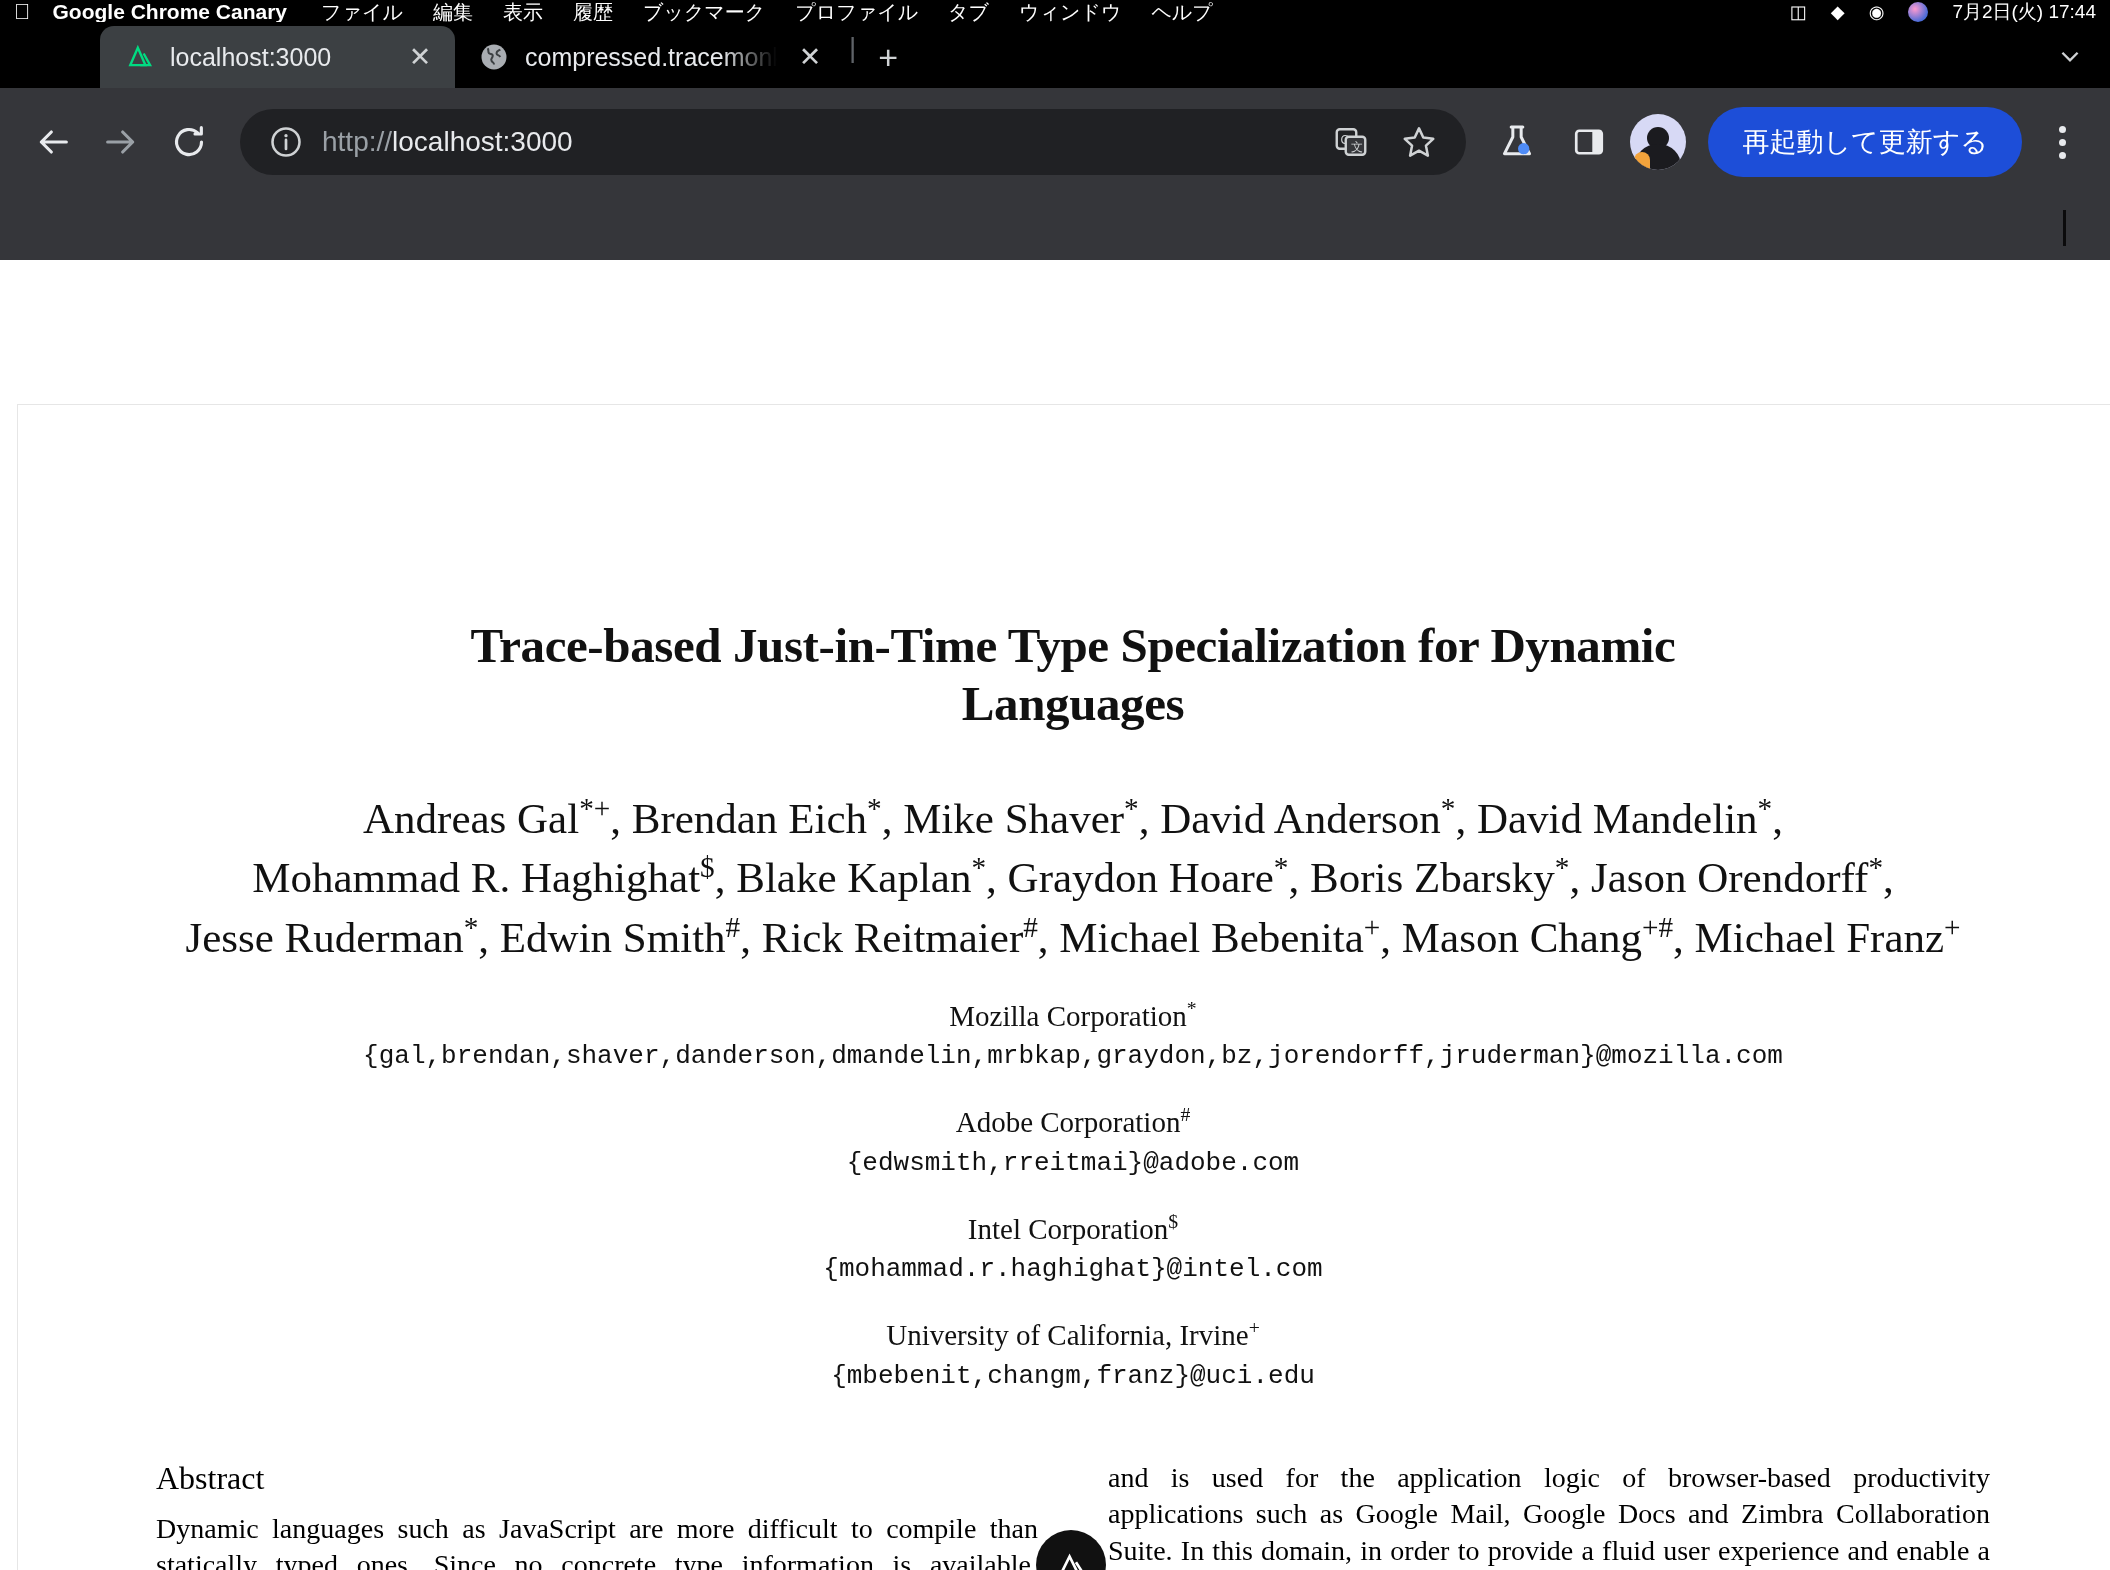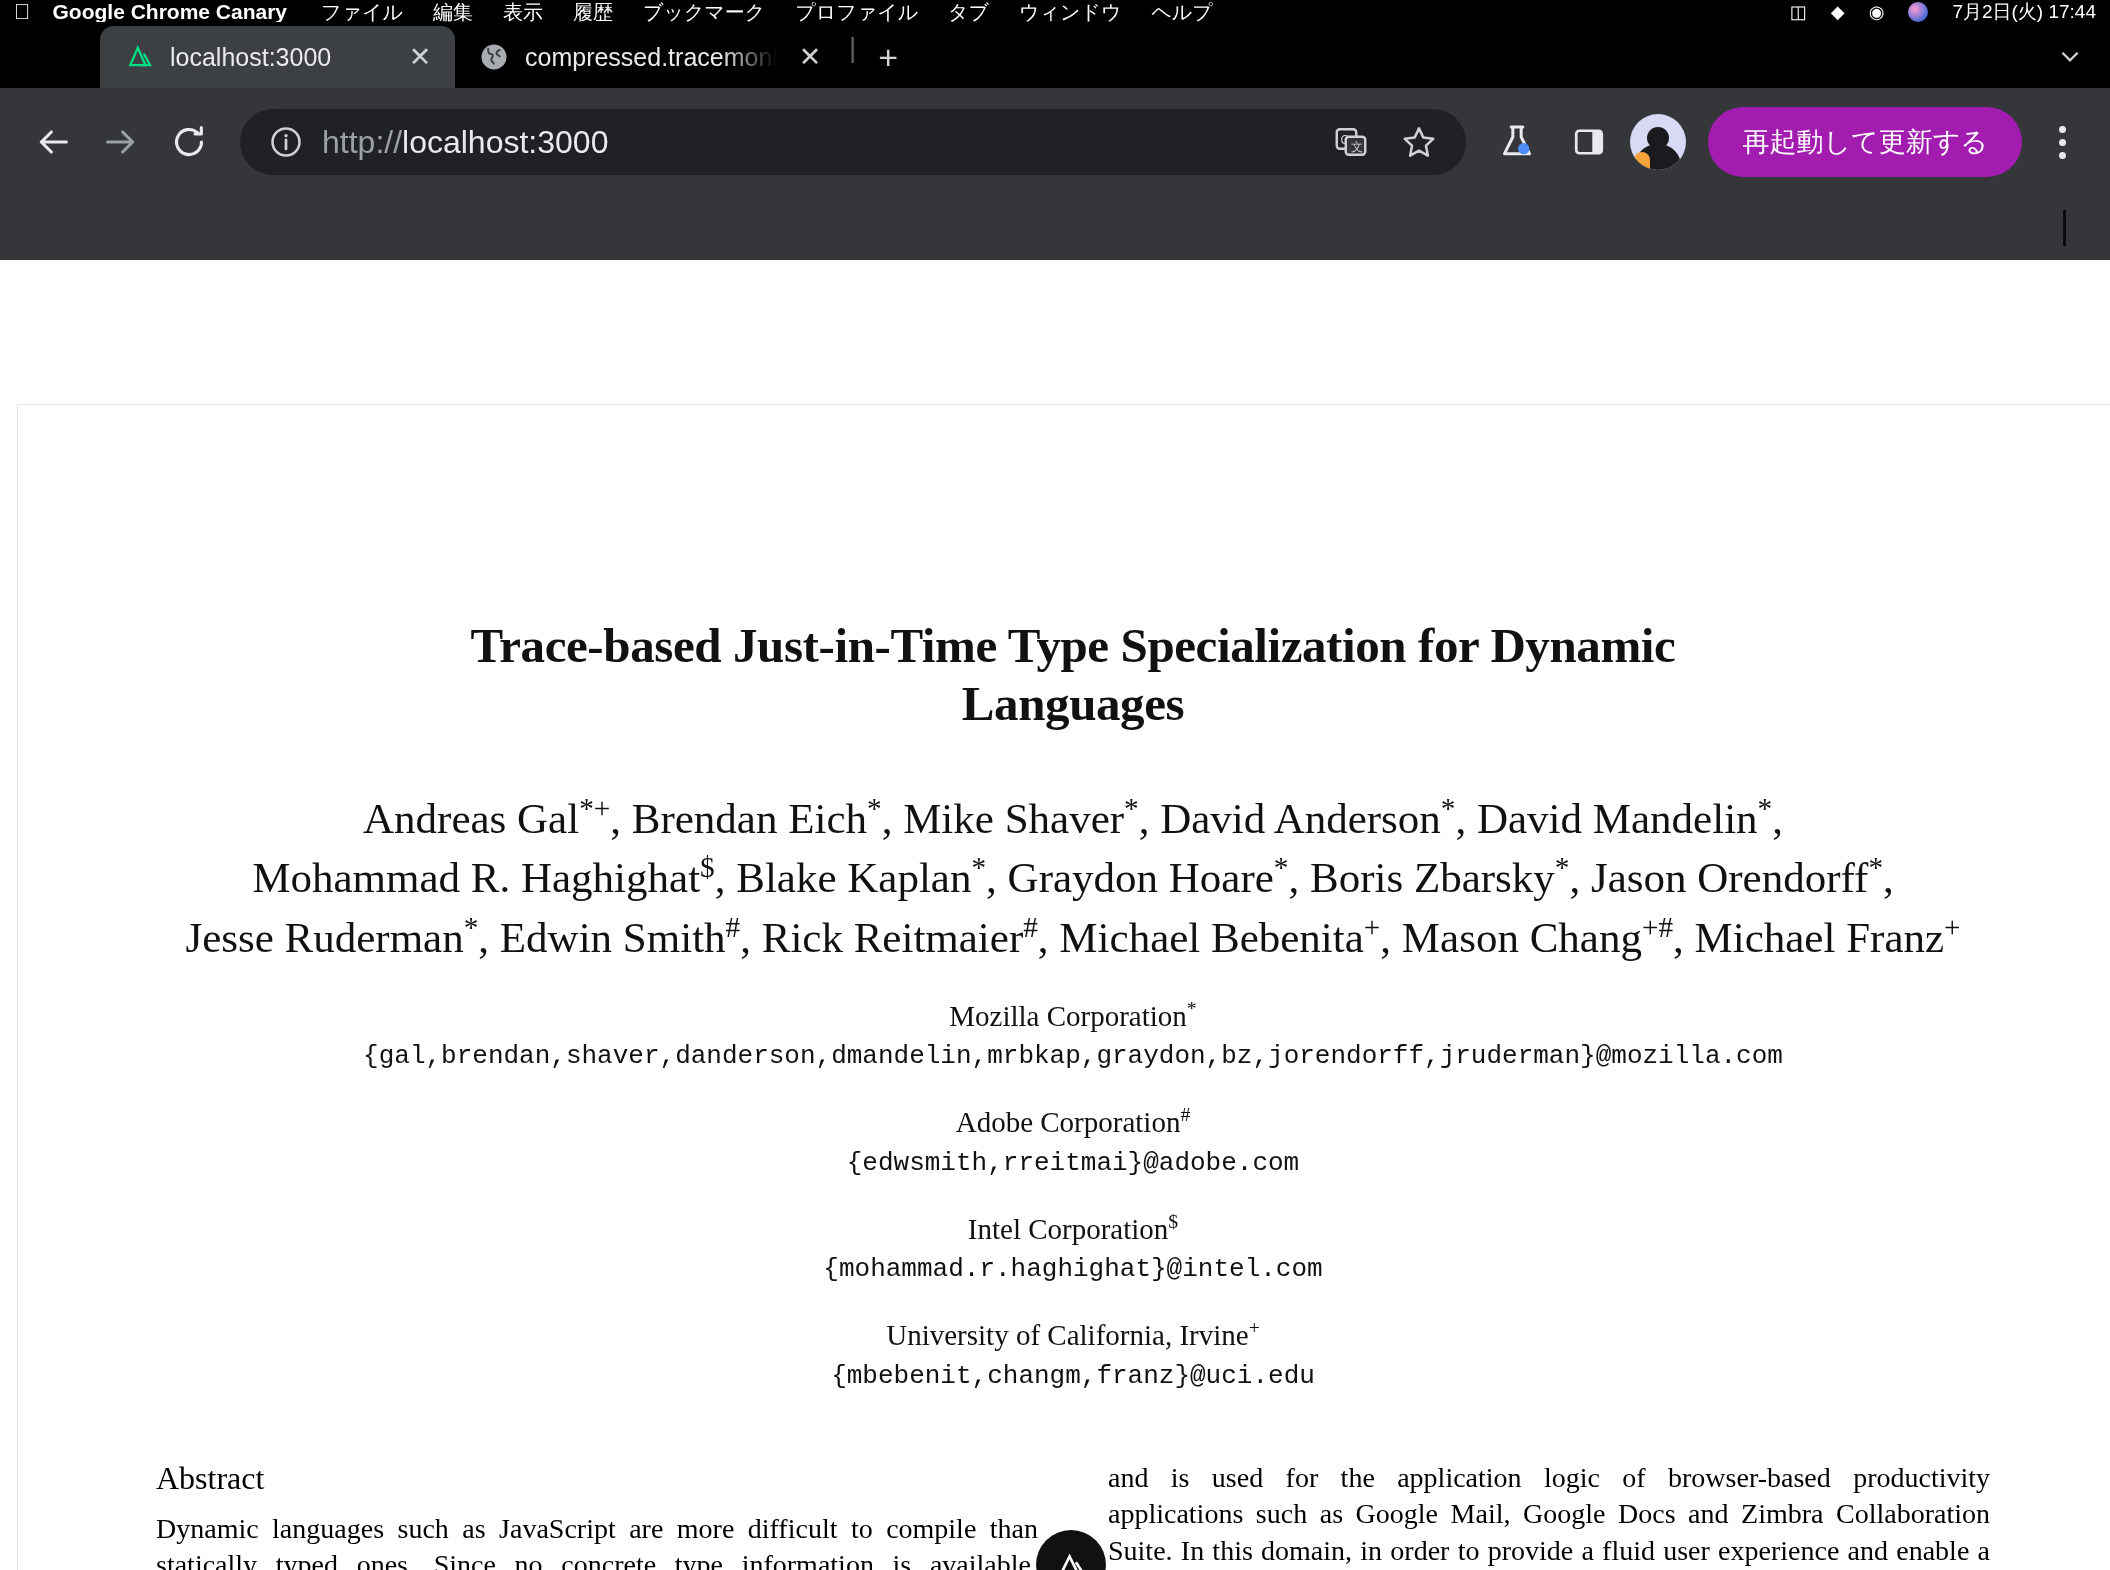--- a/index.html
+++ b/index.html
@@ -62,36 +62,36 @@
   .tb-btn{ width:62px; height:62px; border-radius:50%; display:flex;
     align-items:center; justify-content:center; color:#e8eaed; flex:0 0 auto; }
   .tb-btn.dim{ color:#9aa0a6; }
   .omnibox{
     flex:1 1 auto; height:66px; background:#202124; border-radius:33px;
     display:flex; align-items:center; padding:0 20px 0 24px; margin:0 14px;
     min-width:0; gap:14px;
   }
   .omni-info{ width:44px; height:44px; border-radius:50%; flex:0 0 auto;
     display:flex; align-items:center; justify-content:center; color:#cfd2d4;}
-  .omni-url{ flex:1 1 auto; font-size:32px; color:#e8eaed; white-space:nowrap;
+  .omni-url{ flex:1 1 auto; font-size:28px; color:#e8eaed; white-space:nowrap;
     overflow:hidden; }
   .omni-url .scheme{ color:#9aa0a6; }
   .omni-icon{ width:54px; height:54px; display:flex; align-items:center;
     justify-content:center; color:#cfd2d4; flex:0 0 auto; }
   .tb-right{ display:flex; align-items:center; gap:10px; flex:0 0 auto; }
   .avatar{ width:56px; height:56px; border-radius:50%;
     background:#d7d9f5; overflow:hidden; position:relative; flex:0 0 auto; }
   .avatar .head{ position:absolute; left:50%; top:13px; transform:translateX(-50%);
     width:22px; height:22px; border-radius:50%; background:#1b1b1f; }
   .avatar .body{ position:absolute; left:50%; bottom:-4px; transform:translateX(-50%);
     width:46px; height:30px; border-radius:22px 22px 0 0; background:#1b1b1f; }
   .avatar .scarf{ position:absolute; left:4px; bottom:0; width:16px; height:18px;
     border-radius:8px 8px 0 0; background:#f2a33c; }
   .update-btn{
-    height:70px; background:#a21caf; color:#fff; border-radius:35px;
+    height:70px; background:#1d4ed8; color:#fff; border-radius:35px;
     display:flex; align-items:center; padding:0 34px; font-size:27px;
     white-space:nowrap; margin-left:12px;
   }
   .kebab{ width:52px; height:62px; display:flex; flex-direction:column;
     align-items:center; justify-content:center; gap:6px; margin-left:4px; }
   .kebab i{ width:7px; height:7px; border-radius:50%; background:#e8eaed; display:block; }
 
   
   .bookmarkbar{
     position:absolute; left:0; top:196px; width:2110px; height:64px;

